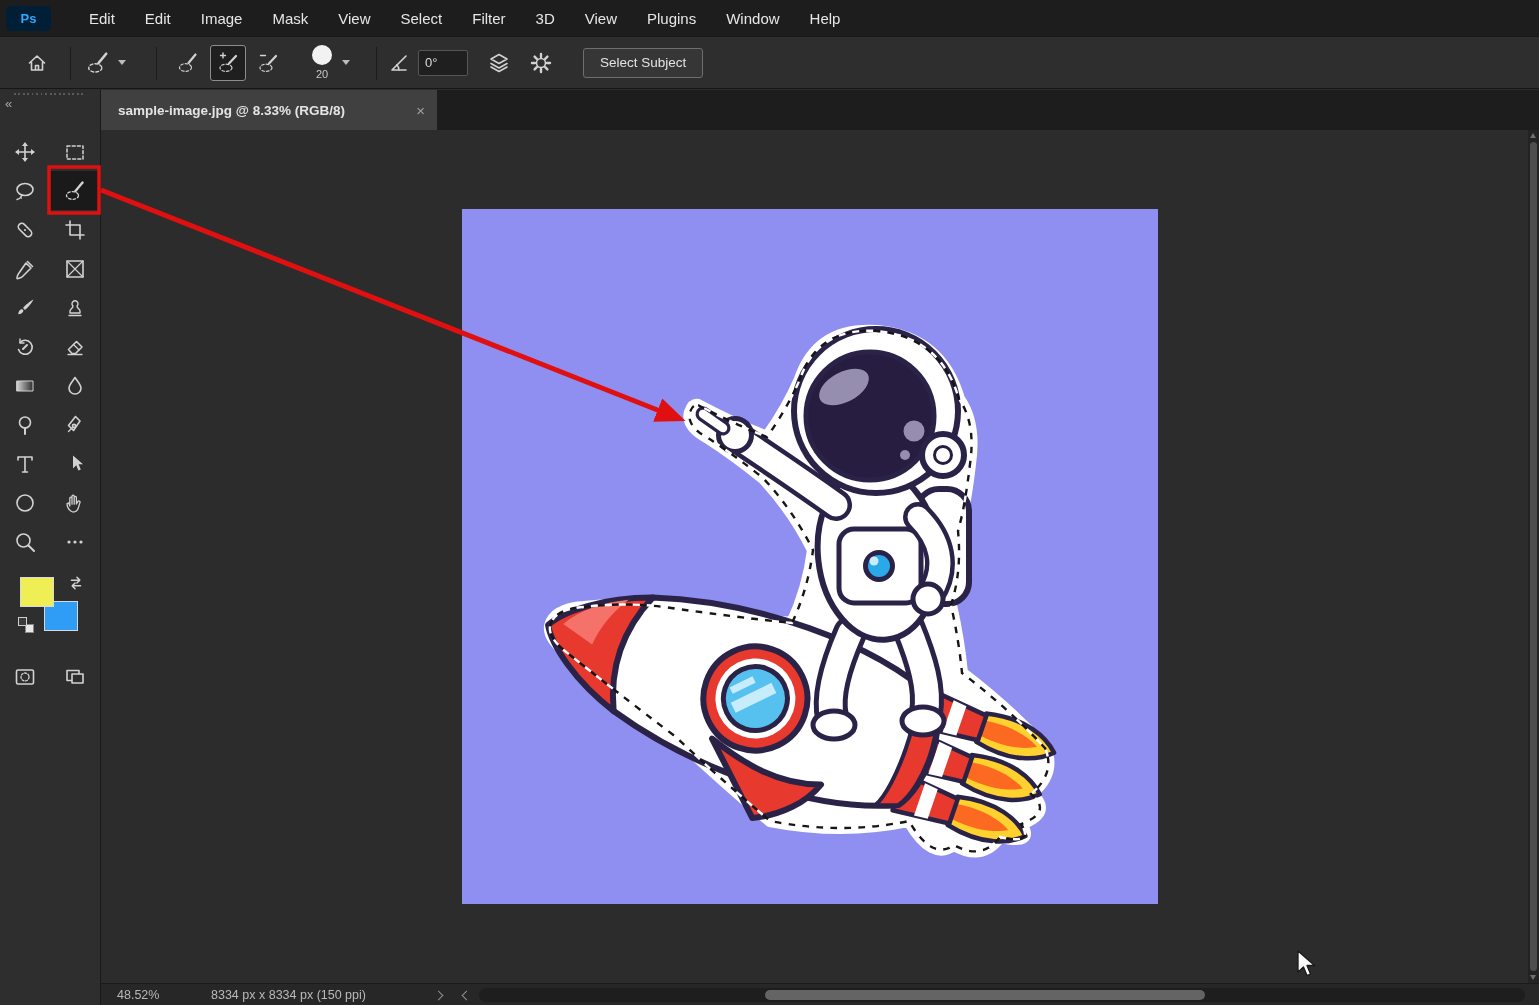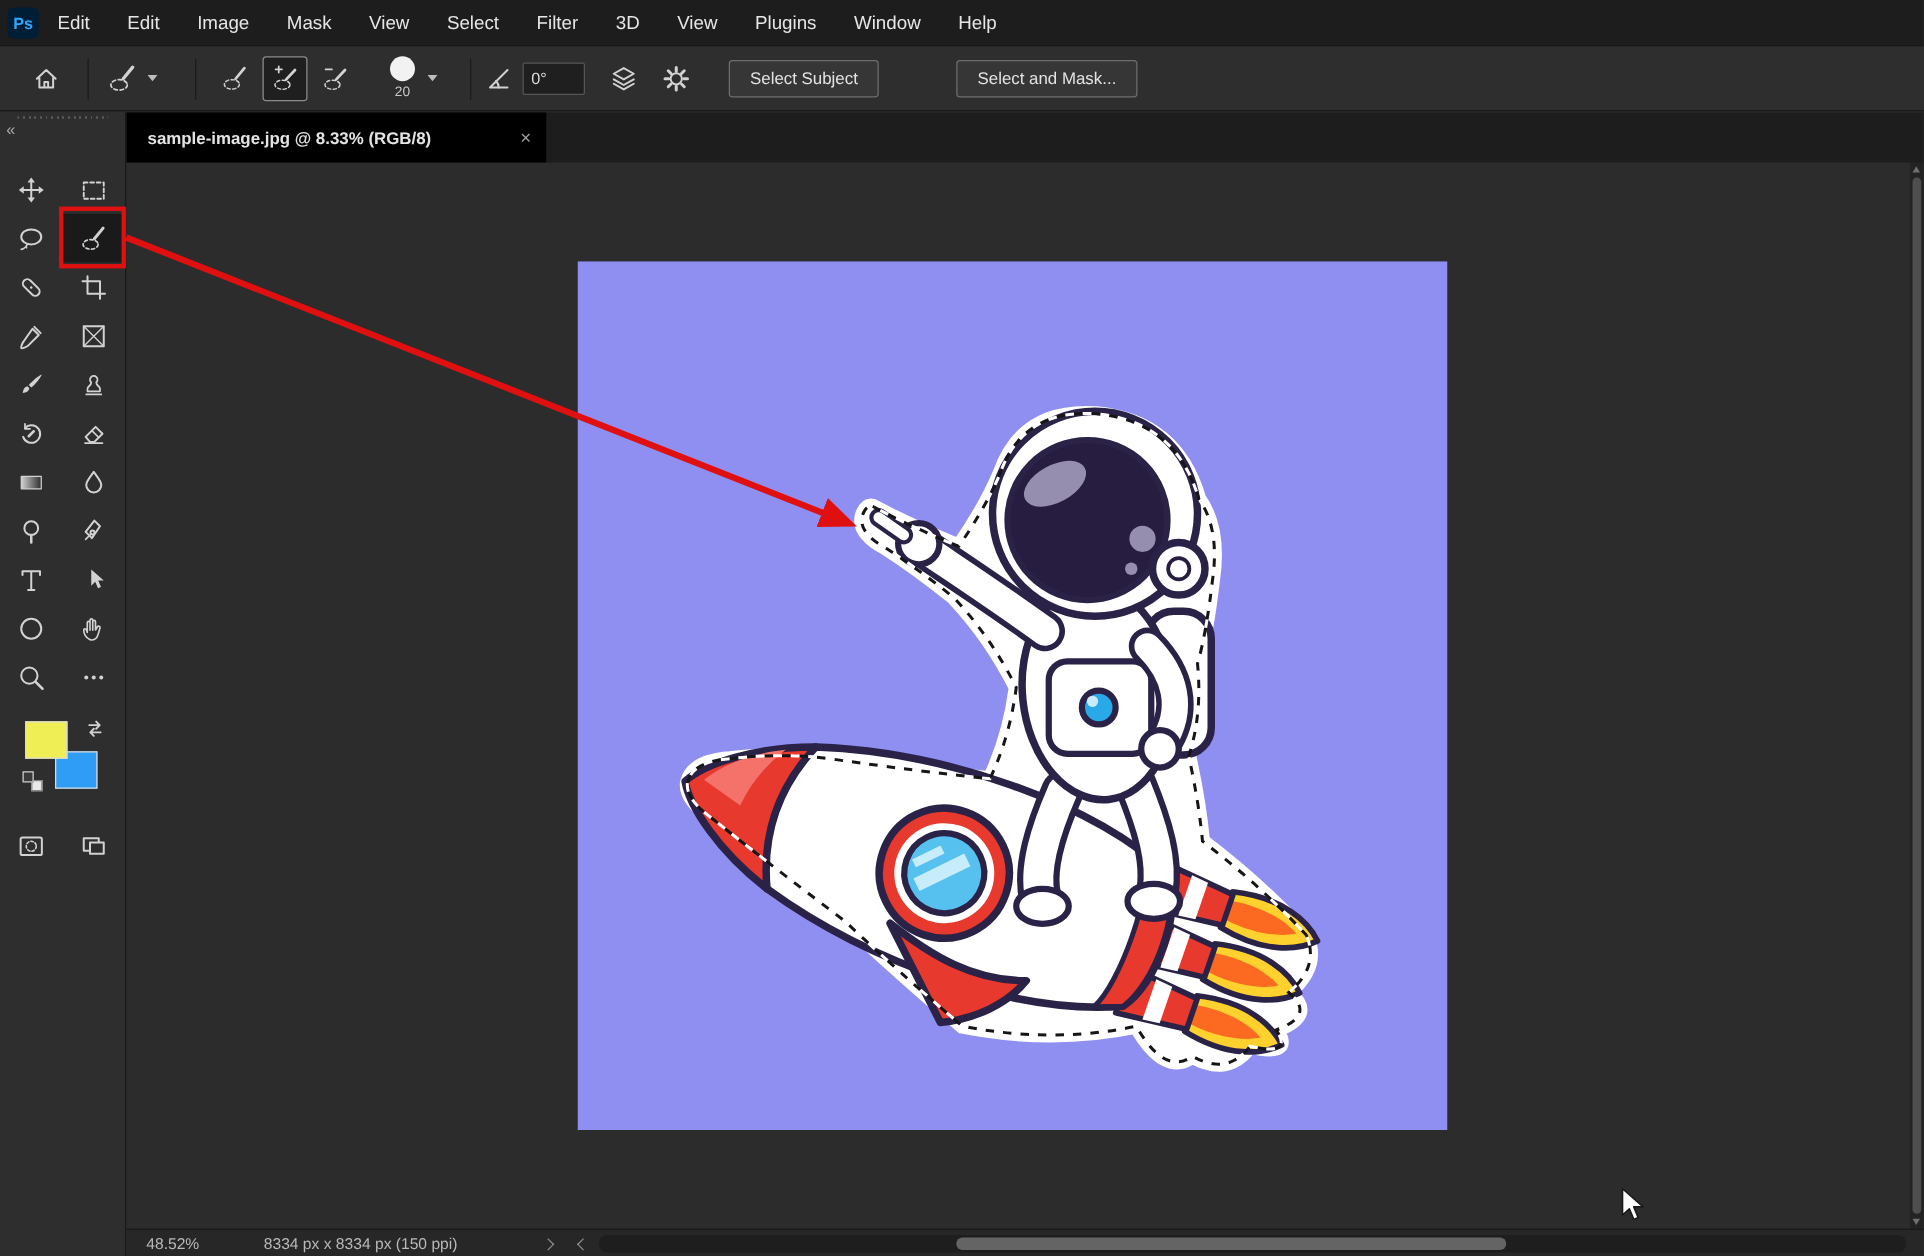--- a/index.html
+++ b/index.html
@@ -3,21 +3,21 @@
 <meta charset="utf-8">
 <style>
   * { margin:0; padding:0; box-sizing:border-box; }
   html,body { width:1539px; height:1005px; overflow:hidden; background:#2c2c2c;
               font-family:"Liberation Sans", sans-serif; }
   body { position:relative; }
 
   
   .menu-bar { position:absolute; top:0; left:0; right:0; height:36px; background:#1d1d1d;
               display:flex; align-items:center; color:#e6e6e6; font-size:15px; z-index:5; }
-  .ps-logo { width:25px; height:25px; margin:0 0 0 6px; background:#001e36; color:#31a8ff;
+  .ps-logo { width:45px; height:25px; margin:0 23px 0 6px; background:#001e36; color:#31a8ff;
              font-weight:bold; font-size:13px; border-radius:5px; display:flex;
              align-items:center; justify-content:center; }
   .menu-item { padding:0 15px; cursor:default; }
 
   
   .options-bar { position:absolute; top:36px; left:0; right:0; height:53px; background:#2e2e2e;
                  border-top:1px solid #171717; border-bottom:1px solid #171717; z-index:5; }
   .options-bar .ob { position:absolute; top:0; height:100%; display:flex; align-items:center; }
   .sep { position:absolute; top:10px; width:1px; height:33px; background:#1b1b1b; }
   .icon-btn svg { display:block; }
@@ -54,21 +54,21 @@
   .sw-mini { position:absolute; left:18px; top:44px; width:16px; height:16px; }
   .sw-mini .a { position:absolute; right:0; bottom:0; width:9px; height:9px; background:#e8e8e8;
                 border:1px solid #888; }
   .sw-mini .b { position:absolute; left:0; top:0; width:9px; height:9px; background:#3a3a3a;
                 border:1px solid #cfcfcf; }
   .masks { display:grid; grid-template-columns:50px 50px; margin-top:6px; }
 
   
   .tab-strip { position:absolute; left:101px; top:90px; right:0; height:40px; background:#1d1d1d;
                display:flex; z-index:3; }
-  .tab { width:336px; background:#000000; display:flex; align-items:center; padding:0 12px 0 17px;
+  .tab { width:336px; background:#404040; display:flex; align-items:center; padding:0 12px 0 17px;
          color:#e4e4e4; font-size:13.5px; font-weight:bold; }
   .tab-close { margin-left:auto; color:#9f9f9f; font-size:15px; font-weight:normal; }
 
   
   .canvas { position:absolute; left:101px; top:130px; right:11px; bottom:22px; background:#2c2c2c;
             overflow:hidden; }
   .artwork { position:absolute; left:361px; top:79px; width:696px; height:695px; }
 
   
   .v-scroll { position:absolute; right:0; top:130px; width:11px; bottom:22px; background:#232323; }
@@ -184,23 +184,20 @@
   </div>
   <div class="ob icon-btn" style="left:530px">
     <svg class="ticon" width="22" height="22" viewBox="0 0 22 22">
       <circle cx="11" cy="11" r="4.5"></circle>
       <path stroke-width="2.4" d="M17 11h3M15.2 15.2l2.2 2.2M11 17v3M6.8 15.2l-2.2 2.2M5 11H2M6.8 6.8L4.6 4.6M11 5V2M15.2 6.8l2.2-2.2"></path>
       </svg>
   </div>
 
   <div class="ob" style="left:583px">
     <div class="ob-button">Select Subject</div>
-  </div>
-  <div class="ob" style="left:765px">
-    <div class="ob-button">Select and Mask...</div>
   </div>
 </div>
 
 <div class="toolbar">
   <div class="tb-head">
     <div class="tb-dots"></div>
     <div class="tb-collapse">«</div>
   </div>
 
   <div class="tools">

